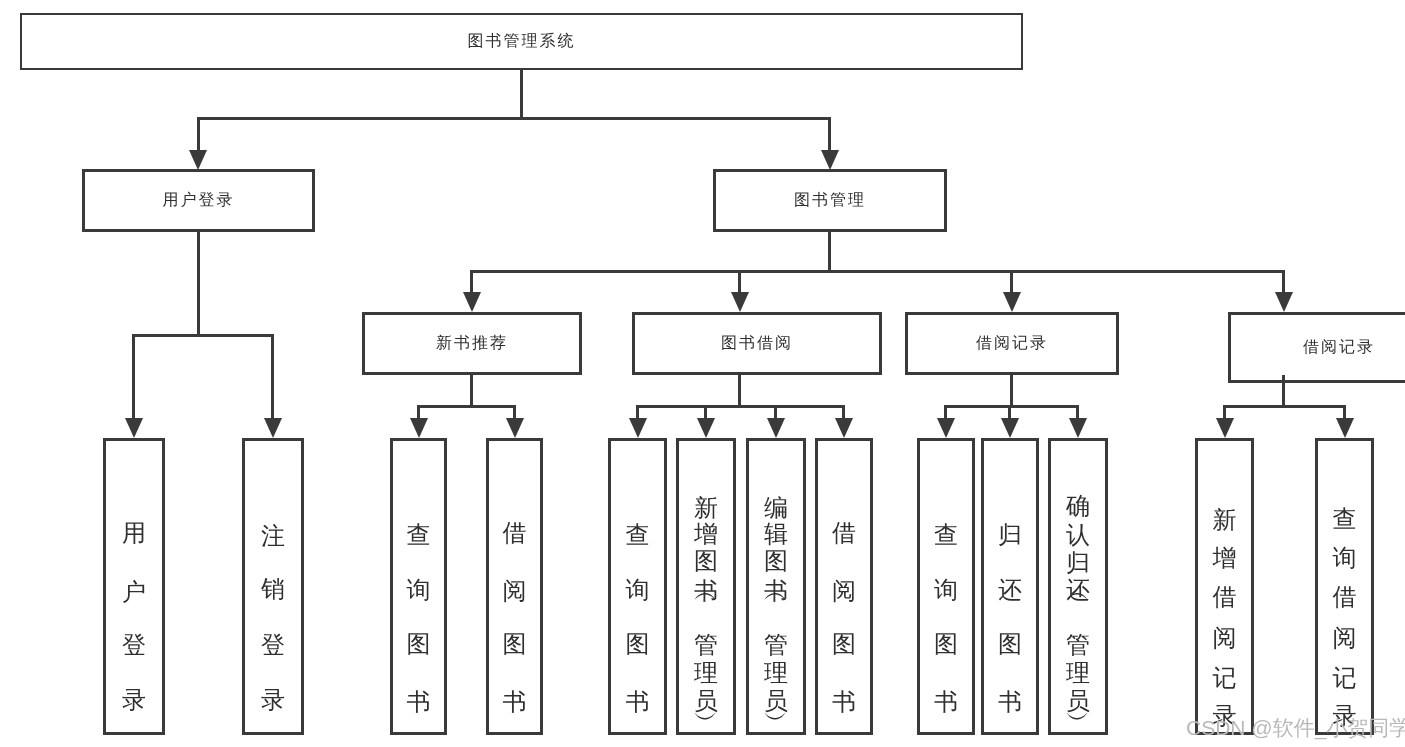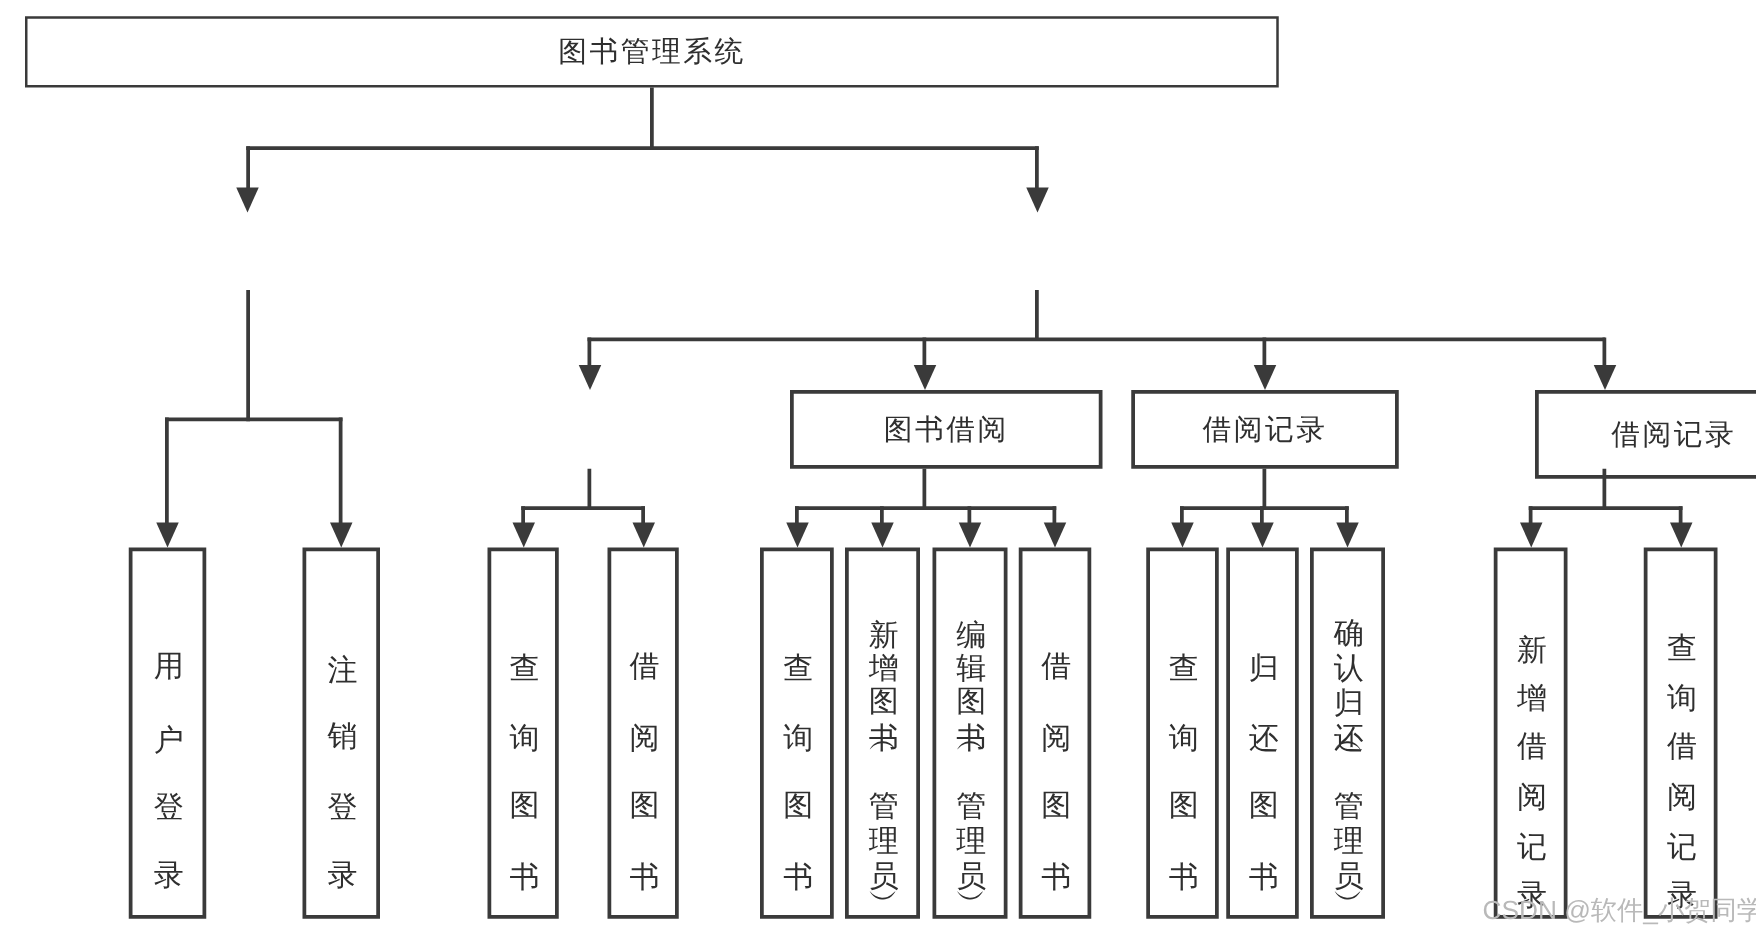--- a/index.html
+++ b/index.html
@@ -24,21 +24,21 @@
   .node {
     position: absolute;
     border: 3px solid var(--line);
     background: #fff;
     color: var(--text);
     display: flex;
     align-items: center;
     justify-content: center;
   }
   .node.h span {
-    font-size: 23px;
+    font-size: 16px;
     letter-spacing: 2px;
     white-space: nowrap;
   }
   .node.root-box { border-width: 2px; }
   .node.v { padding: 6px 0; }
   .v-text {
     writing-mode: vertical-rl;
     display: flex;
     flex-direction: row;
     justify-content: space-evenly;
@@ -78,21 +78,30 @@
 </style>
 </head>
 <body>
 
 <div class="canvas">
 
   <div class="node h root-box" style="left:20px;top:13px;width:1003px;height:57px">
     <span>图书管理系统</span>
   </div>
 
-
+  <div class="node h" style="left:82px;top:169px;width:233px;height:63px">
+    <span>用户登录</span>
+  </div>
+  <div class="node h" style="left:713px;top:169px;width:234px;height:63px">
+    <span>图书管理</span>
+  </div>
+
+  <div class="node h" style="left:362px;top:312px;width:220px;height:63px">
+    <span>新书推荐</span>
+  </div>
   <div class="node h" style="left:632px;top:312px;width:250px;height:63px">
     <span>图书借阅</span>
   </div>
   <div class="node h" style="left:905px;top:312px;width:214px;height:63px">
     <span>借阅记录</span>
   </div>
   <div class="node h" style="left:1228px;top:312px;width:222px;height:71px">
     <span>借阅记录</span>
   </div>
 

